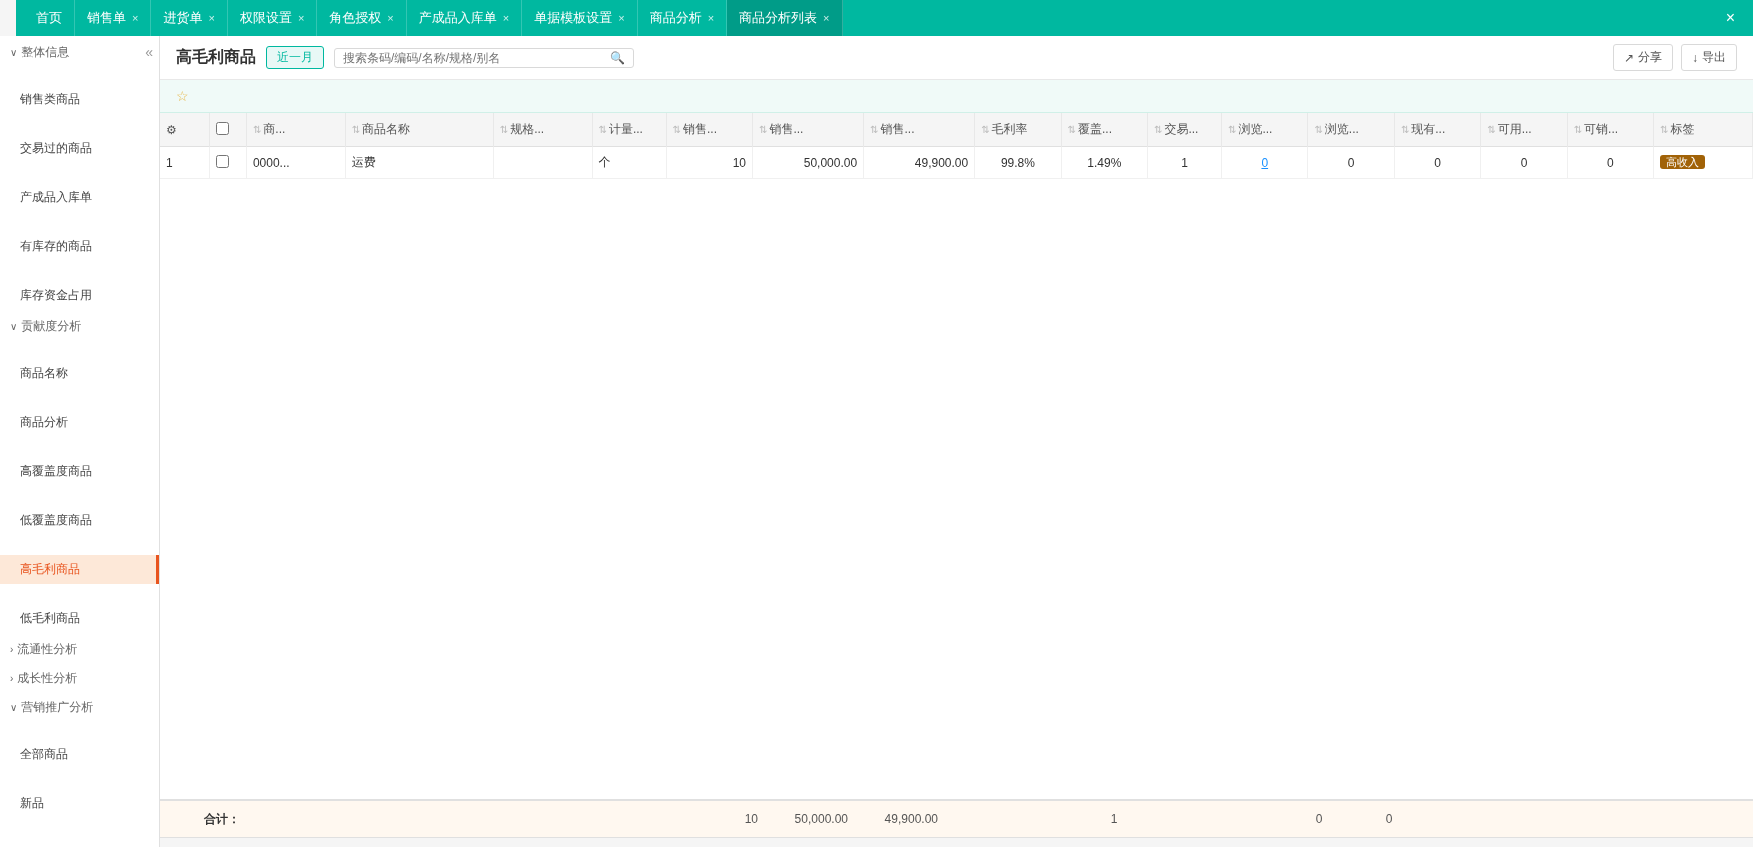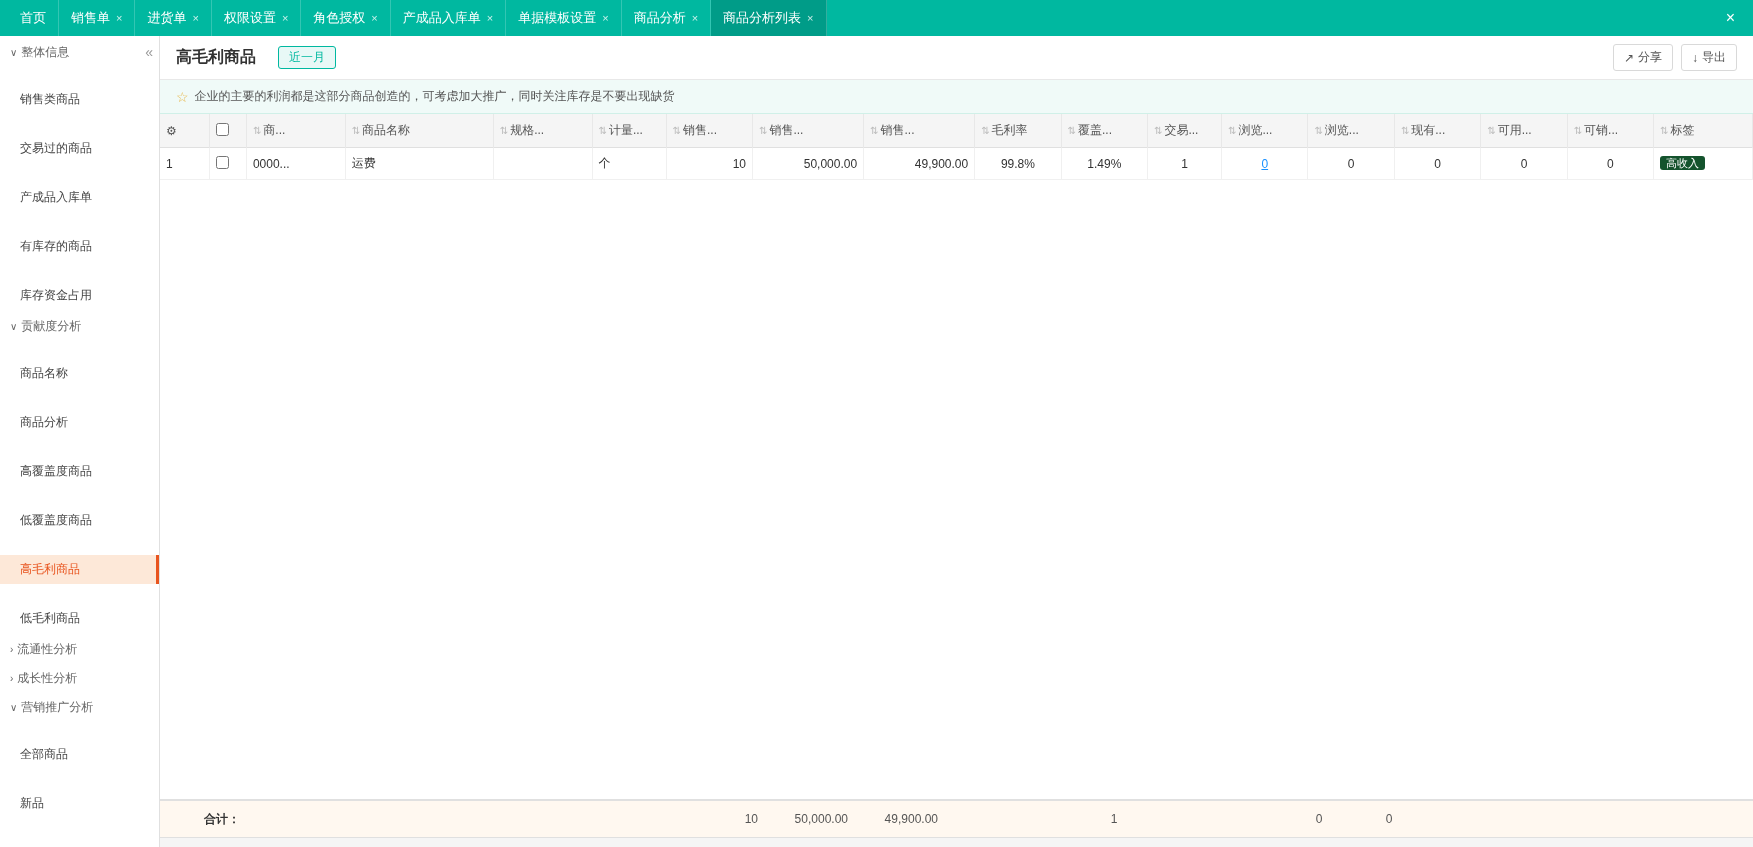--- a/index.html
+++ b/index.html
@@ -7,20 +7,21 @@
 
     
     .top-nav {
       display: flex;
       align-items: center;
       background: #00b8a0;
       height: 36px;
       padding: 0 8px;
       color: #fff;
       gap: 0;
+      margin-left: 16px;
     }
     .nav-tab {
       display: flex;
       align-items: center;
       padding: 0 12px;
       height: 36px;
       cursor: pointer;
       white-space: nowrap;
       color: #fff;
       font-size: 13px;
@@ -112,21 +113,20 @@
       color: #333;
     }
     .filter-btn {
       background: #e8f8f6;
       border: 1px solid #00b8a0;
       border-radius: 3px;
       padding: 2px 10px;
       color: #00b8a0;
       cursor: pointer;
       font-size: 12px;
-      margin-left: 12px;
     }
     .search-box {
       display: flex;
       align-items: center;
       border: 1px solid #d9d9d9;
       border-radius: 3px;
       padding: 2px 8px;
       flex: 1;
       max-width: 300px;
     }
@@ -209,21 +209,21 @@
       padding: 7px 6px;
       color: #333;
       font-size: 12px;
       border-right: 1px solid #f0f0f0;
       white-space: nowrap;
       overflow: hidden;
       text-overflow: ellipsis;
     }
     .tag-green {
       color: #fff;
-      background: #14532d;
+      background: #a16207;
       border-radius: 3px;
       padding: 1px 6px;
       font-size: 11px;
     }
     .link-blue { color: #1890ff; cursor: pointer; text-decoration: underline; }
 
     
     .footer-total {
       display: flex;
       align-items: center;
@@ -337,35 +337,38 @@
           <div class="sidebar-item">全部商品</div>
           <div class="sidebar-item">新品</div>
         </div>
     </aside>
 
     <main class="content-area">
 
       <div class="content-header">
         <span class="content-title">高毛利商品</span>
         <button class="filter-btn">近一月</button>
+        <div class="search-box">
+          <input type="text" placeholder="搜索条码/编码/名称/规格/别名" style="">
+          <span class="search-icon">🔍</span>
+        </div>
         <div class="header-actions">
           <button class="action-btn">
             <span>↗</span>
             <span>分享</span>
           </button>
           <button class="action-btn">
             <span>↓</span>
             <span>导出</span>
           </button>
         </div>
       </div>
 
       <div class="info-banner">
         <span class="info-icon">☆</span>
-        <span>企业的主要的利润都是这部分商品创造的，可考虑加大推广，同时关注库存是不要出现缺货</span>
       </div>
 
       <div class="table-container">
         <table>
           <thead id="table-head">
               <tr>
                 <th class="col-no"><span style="cursor:pointer;">⚙</span></th>
                 <th class="col-cb"><input type="checkbox" style=""></th>
                 <th class="col-code">
                   <div class="col-header">

